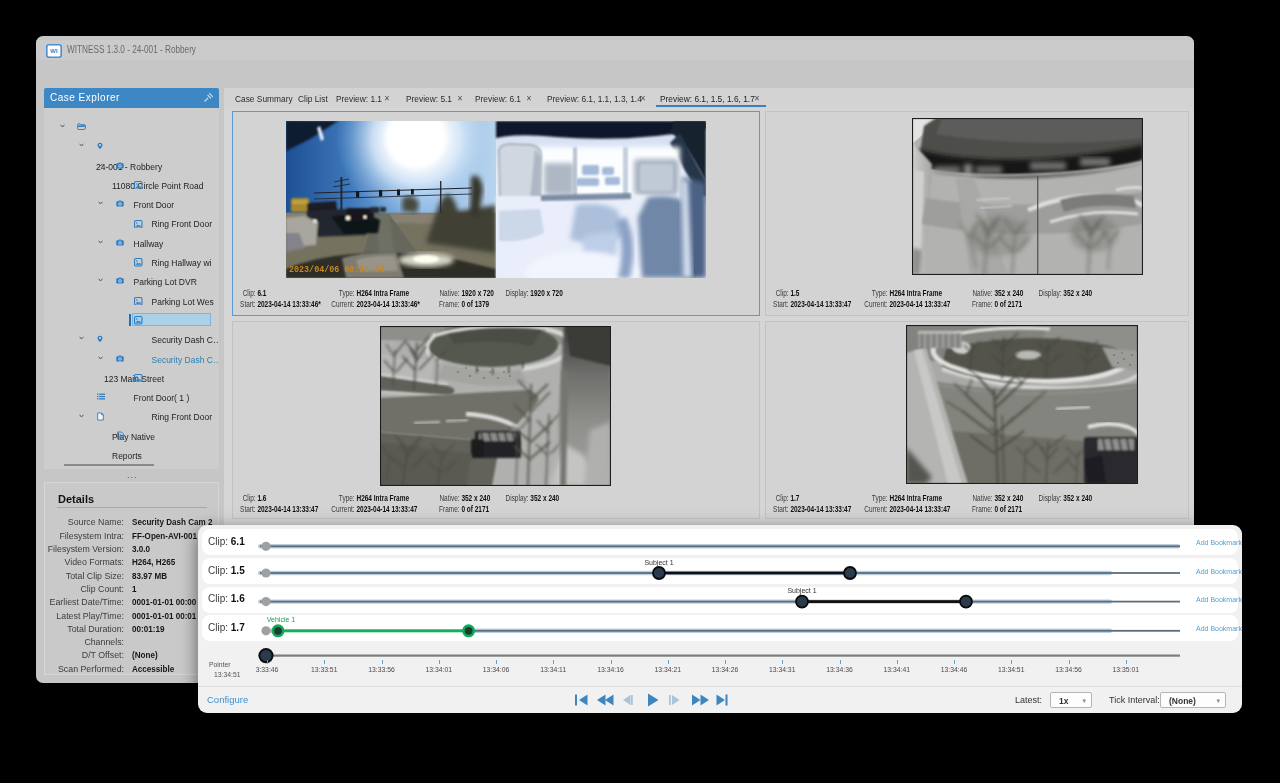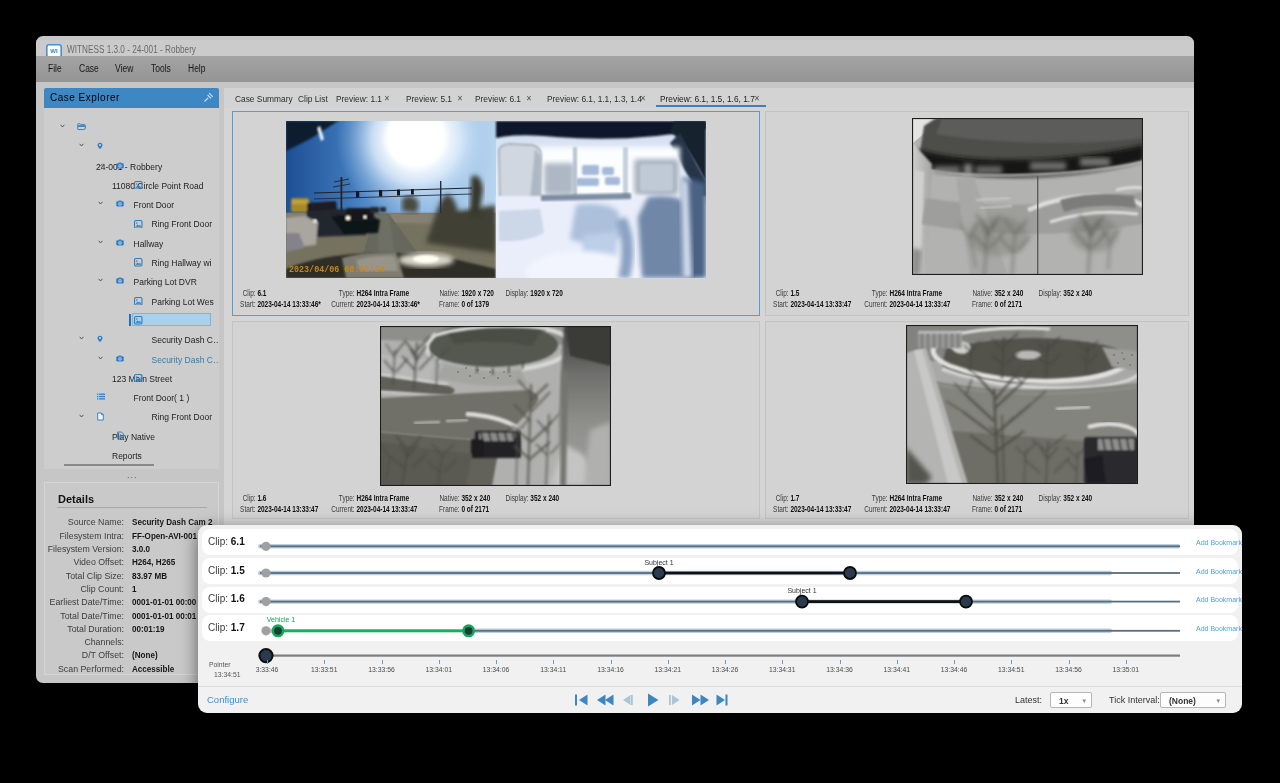--- a/index.html
+++ b/index.html
@@ -7,21 +7,21 @@
     font-family:"Liberation Sans", sans-serif; }
   .abs { position:absolute; }
   #win { position:absolute; left:36px; top:36px; width:1158px; height:647px;
     background:#c6c6c6; border-radius:7px; overflow:hidden; }
   #titlebar { position:absolute; left:0; top:4px; width:100%; height:20px; background:#cbcbcb; }
   #titlebar .ttext { position:absolute; left:31px; top:4px; font-size:10px; color:#6a6a6a; transform:scaleX(.82); transform-origin:0 50%; }
   #menubar { position:absolute; left:0; top:20px; width:100%; height:26px;
     background:linear-gradient(#a4a4a4,#949494); }
   .mitem { position:absolute; top:7px; font-size:10px; color:#161616; transform:scaleX(.85); transform-origin:0 50%; }
   #ceheader { position:absolute; left:8px; top:52px; width:175px; height:20px;
-    background:#3d87c4; border-radius:2px 2px 0 0; color:#000000; }
+    background:#3d87c4; border-radius:2px 2px 0 0; color:#ffffff; }
   #ceheader span { position:absolute; left:6px; top:4px; font-size:10px; letter-spacing:0.5px; }
   #treebox { position:absolute; left:8px; top:72px; width:175px; height:361px; background:#cdcdcd; overflow:hidden; }
   .trow { position:absolute; font-size:8.5px; color:#1d1d1d; white-space:nowrap;margin-top:41px; }
   #detailsbox { position:absolute; left:8px; top:446px; width:175px; height:193px;
     background:#c9c9c9; border:1px solid #d6d6d6; }
   .dttl { position:absolute; left:13px; top:10px; font-size:11px; font-weight:bold; color:#111; }
   .drow { position:absolute; width:100%; font-size:8.8px; white-space:nowrap; }
   .dlab { position:absolute; right:94px; color:#3c3c3c; }
   .dval { position:absolute; left:87px; color:#161616; font-weight:bold; transform:scaleX(.92); transform-origin:0 50%; }
   #tabstrip { position:absolute; left:188px; top:52px; width:970px; height:20px; background:#d3d3d3; }
@@ -46,27 +46,20 @@
 </head>
 <body>
 <div id="win">
   <div id="titlebar">
     <svg class="abs" style="left:10px; top:3.5px" width="16" height="14" viewBox="0 0 16 14">
       <rect x="0.8" y="0.8" width="14.4" height="12.4" rx="2.2" fill="#fdfdfd" stroke="#4a8fd0" stroke-width="1.6"></rect>
       <text x="8" y="9.3" font-size="6" font-weight="bold" fill="#3c7fc0" text-anchor="middle" font-family="Liberation Sans">WI</text>
     </svg>
     <span class="ttext">WITNESS 1.3.0 - 24-001 - Robbery</span>
   </div>
-  <div id="menubar">
-    <span class="mitem" style="left:12px">File</span>
-    <span class="mitem" style="left:43px">Case</span>
-    <span class="mitem" style="left:79px">View</span>
-    <span class="mitem" style="left:115px">Tools</span>
-    <span class="mitem" style="left:152px">Help</span>
-  </div>
   <div id="ceheader">
       <span>Case Explorer</span>
     <svg class="abs" style="right:5px; top:4px" width="11" height="11" viewBox="0 0 11 11">
       <path d="M6.2 1.2 L9.8 4.8 M4.6 3 L8 6.4 M3 8 L5.2 5.8 M1.5 9.5 L3.4 7.6" stroke="#cfe2f2" stroke-width="1.1" fill="none"></path>
     </svg>
   </div>
 <div id="treebox">
 <svg class="abs" style="left:15.5px; top:16.0px" width="5" height="4" viewBox="0 0 5 4">
         <path d="M0.6 0.8 L2.5 3 L4.4 0.8" stroke="#555" stroke-width="1" fill="none"></path>
       </svg>
@@ -155,21 +148,21 @@
         <path d="M2 8.6 L4.5 5.8 L6.3 7.6 L7.8 6.2 L9.2 8.6 Z" fill="#2e7cc2"></path>
       </svg>
 <span class="trow" style="left:107.5px; top:205.5px; color:#2e7fae">Security Dash C…</span>
 <svg class="abs" style="left:34.5px; top:228.3px" width="5" height="4" viewBox="0 0 5 4">
         <path d="M0.6 0.8 L2.5 3 L4.4 0.8" stroke="#555" stroke-width="1" fill="none"></path>
       </svg>
 <svg class="abs" style="left:52.8px;top:226.80000000000013px" width="6" height="8" viewBox="0 0 10 12">
         <path d="M5 0.5 C7.5 0.5 9.2 2.3 9.2 4.5 C9.2 7 5 11.5 5 11.5 C5 11.5 0.8 7 0.8 4.5 C0.8 2.3 2.5 0.5 5 0.5 Z" fill="#2e7cc2"></path>
         <circle cx="5" cy="4.4" r="1.7" fill="#cde4f5"></circle>
       </svg>
-<span class="trow" style="left:68.0px; top:224.8px; color:#1d1d1d">123 Main Street</span>
+<span class="trow" style="left:60px; top:224.8px; color:#1d1d1d">123 Main Street</span>
 <svg class="abs" style="left:53.5px; top:247.6px" width="5" height="4" viewBox="0 0 5 4">
         <path d="M0.6 0.8 L2.5 3 L4.4 0.8" stroke="#555" stroke-width="1" fill="none"></path>
       </svg>
 <svg class="abs" style="left:72px;top:246.60000000000014px" width="8" height="7" viewBox="0 0 12 10">
         <rect x="0.4" y="1.8" width="11.2" height="7.8" rx="1.8" fill="#2e7cc2"></rect>
         <rect x="3.8" y="0.4" width="4.4" height="2" rx="0.9" fill="#2e7cc2"></rect>
         <circle cx="6" cy="5.6" r="2.5" fill="#cde4f5"></circle>
         <circle cx="6" cy="5.6" r="1.2" fill="#2e7cc2"></circle>
       </svg>
 <span class="trow" style="left:89.5px; top:244.1px; color:#1d1d1d">Front Door( 1 )</span>
@@ -215,37 +208,37 @@
       </div>
 <div class="drow" style="top:47.7px">
         <span class="dlab">Filesystem Intra:</span>
         <span class="dval">FF-Open-AVI-001</span>
       </div>
 <div class="drow" style="top:61.0px">
         <span class="dlab">Filesystem Version:</span>
         <span class="dval">3.0.0</span>
       </div>
 <div class="drow" style="top:74.3px">
-        <span class="dlab">Video Offset:</span>
+        <span class="dlab">Video Formats:</span>
         <span class="dval">H264, H265</span>
       </div>
 <div class="drow" style="top:87.6px">
         <span class="dlab">Total Clip Size:</span>
         <span class="dval">83.97 MB</span>
       </div>
 <div class="drow" style="top:100.9px">
         <span class="dlab">Clip Count:</span>
         <span class="dval">1</span>
       </div>
 <div class="drow" style="top:114.2px">
         <span class="dlab">Earliest Date/Time:</span>
         <span class="dval">0001-01-01 00:00</span>
       </div>
 <div class="drow" style="top:127.5px">
-        <span class="dlab">Total Date/Time:</span>
+        <span class="dlab">Latest Play/Time:</span>
         <span class="dval">0001-01-01 00:01</span>
       </div>
 <div class="drow" style="top:140.8px">
         <span class="dlab">Total Duration:</span>
         <span class="dval">00:01:19</span>
       </div>
 <div class="drow" style="top:154.1px">
         <span class="dlab">Channels:</span>
         <span class="dval"></span>
       </div>

